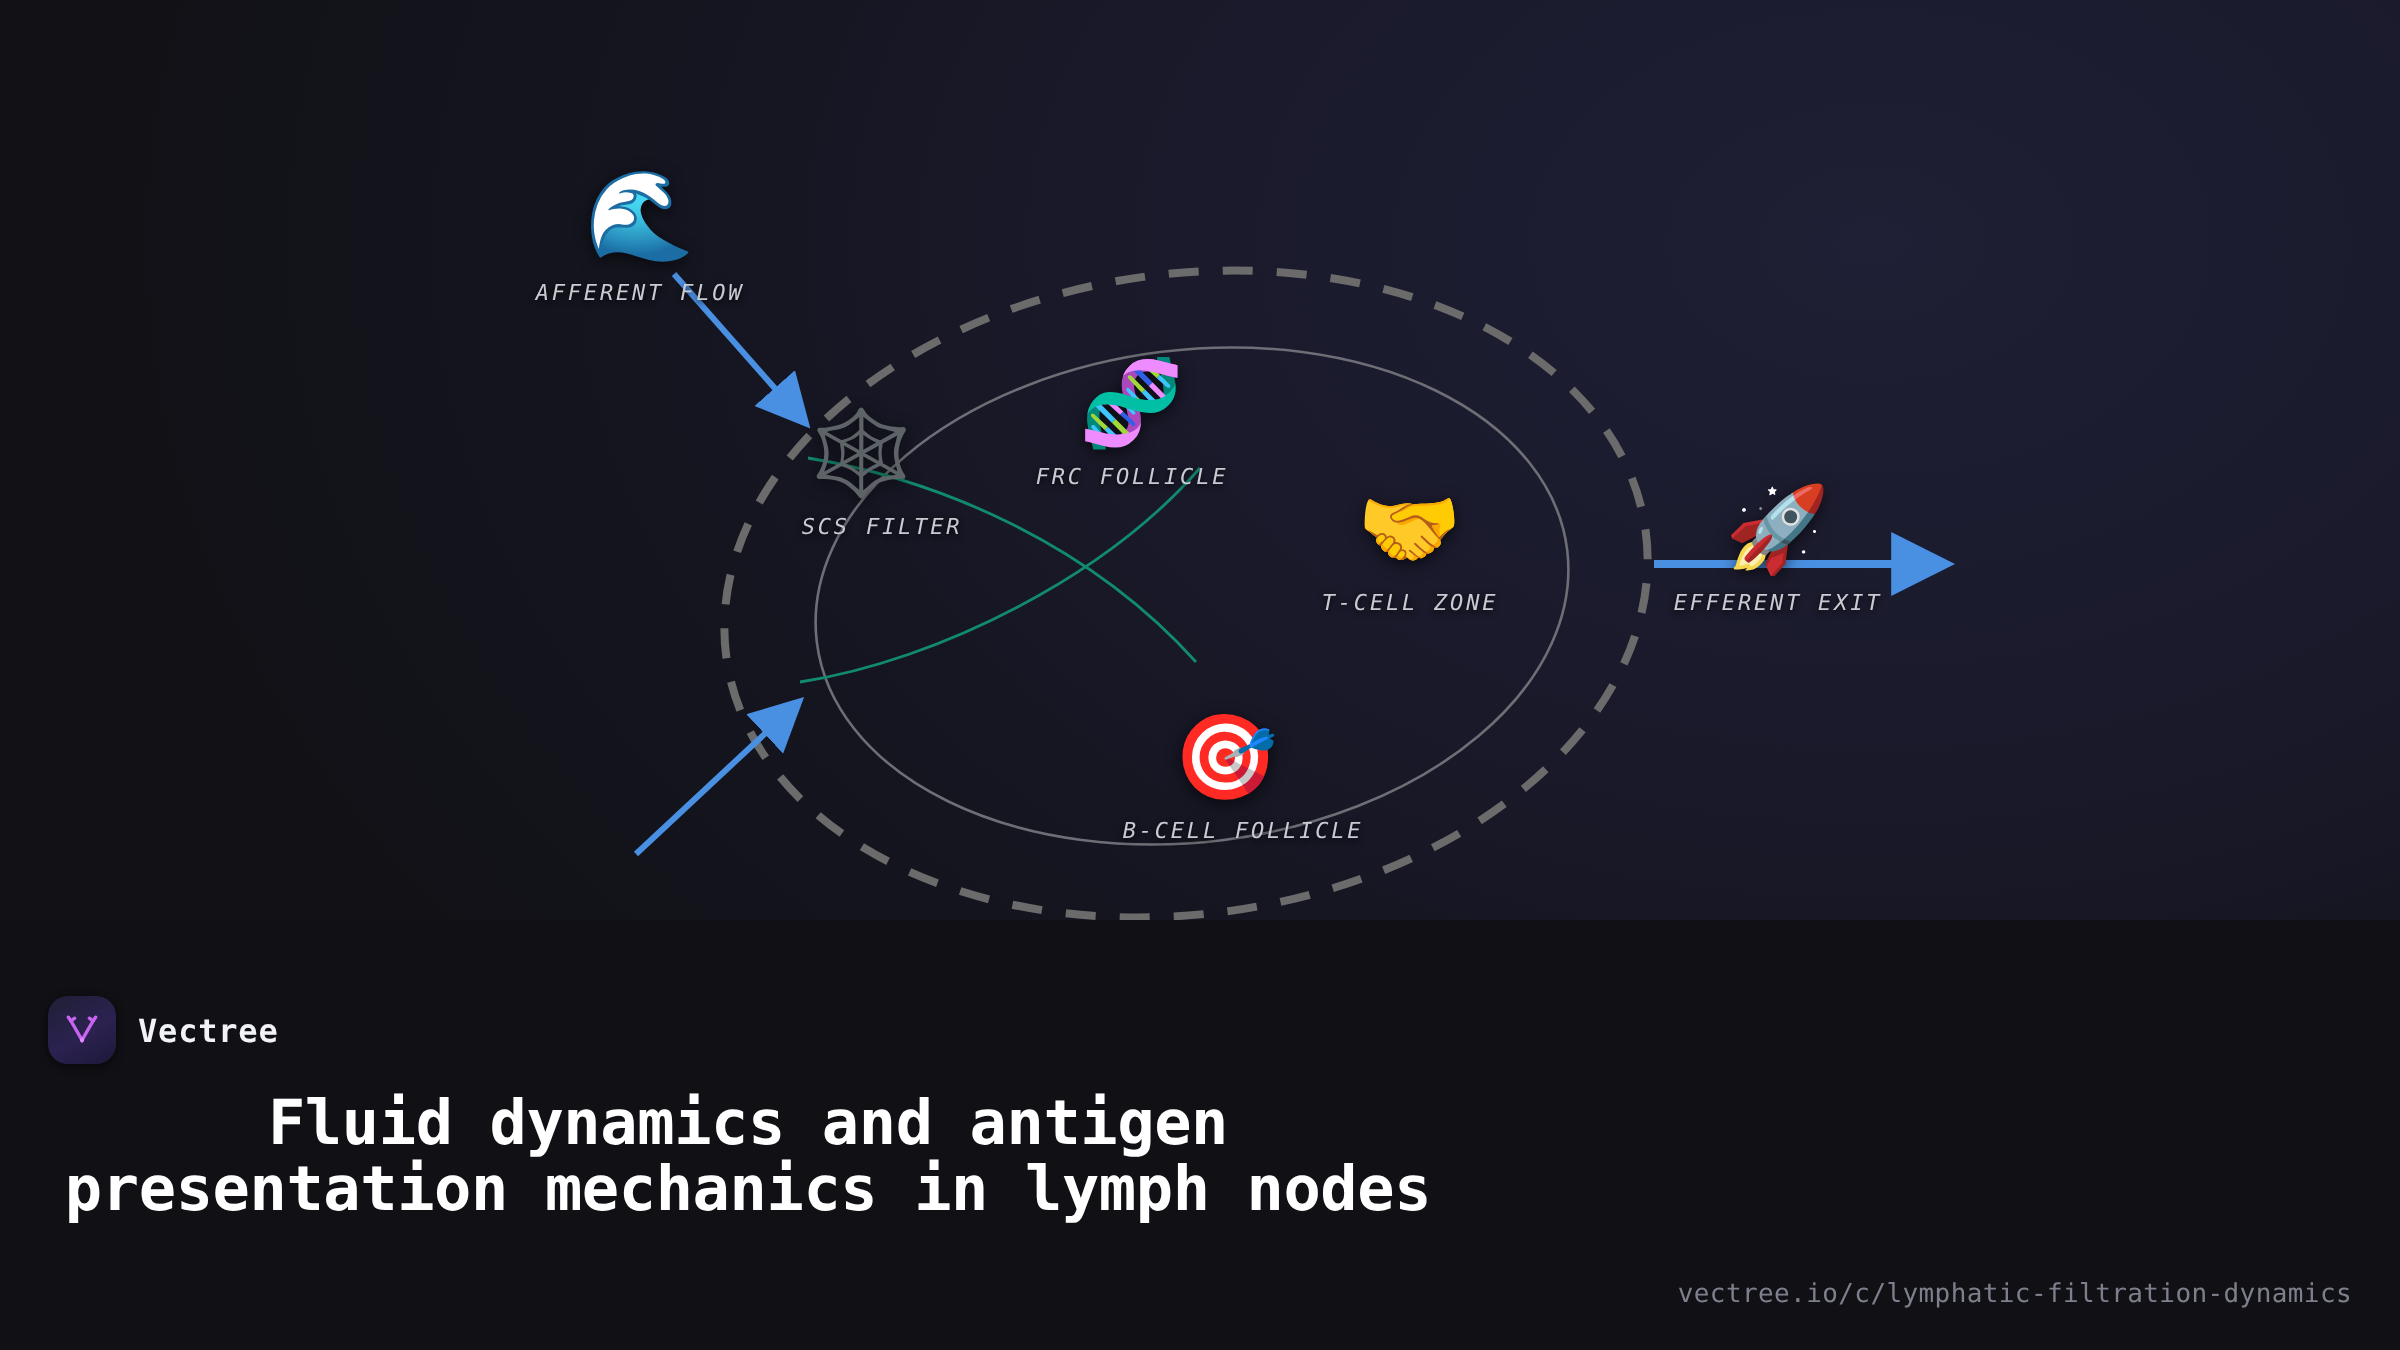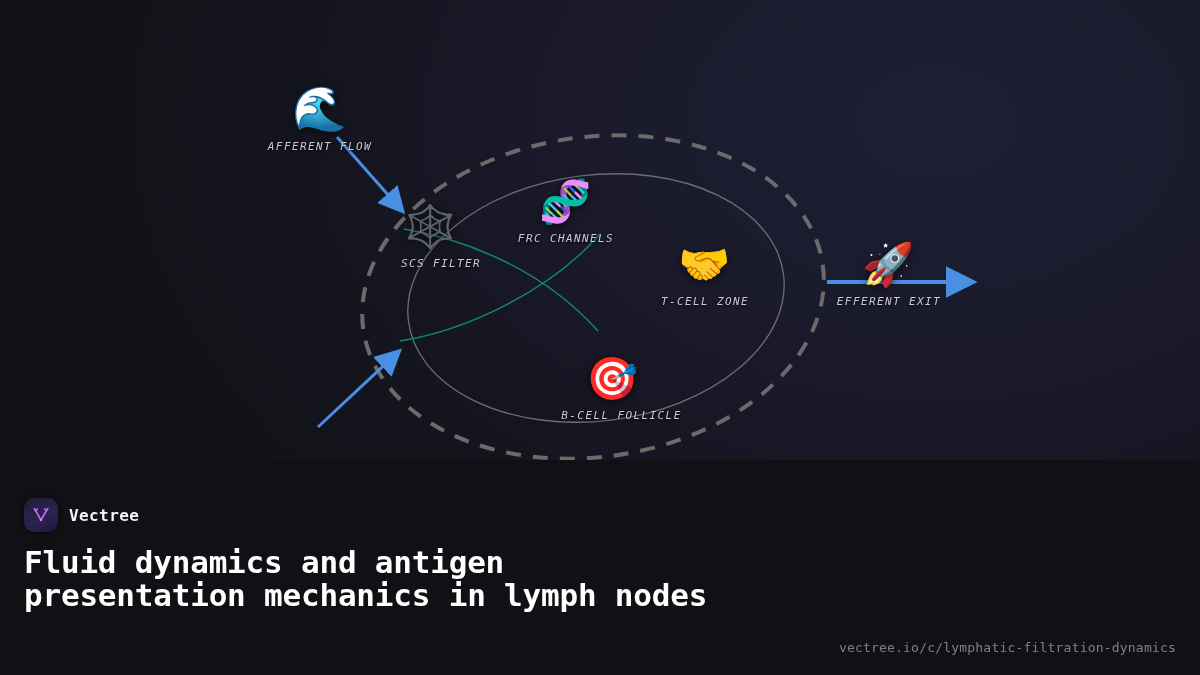--- a/index.html
+++ b/index.html
@@ -114,21 +114,21 @@
       <span class="node-label" style="color: rgb(201, 203, 211);">AFFERENT FLOW</span>
     </div>
 
     <div class="node" id="node1" style="left:431px;top:238px">
       <span class="node-glyph" style="font-size:42px">🕸️</span>
       <span class="node-label" style="color: rgb(201, 203, 211); margin-left: 20px;">SCS FILTER</span>
     </div>
 
     <div class="node" id="node2" style="left:566px;top:213px">
       <span class="node-glyph" style="font-size:42px">🧬</span>
-      <span class="node-label" style="color: rgb(201, 203, 211);">FRC CHANNELS</span>
+      <span class="node-label" style="color: rgb(201, 203, 211);">FRC FOLLICLE</span>
     </div>
 
     <div class="node" id="node3" style="left:705px;top:276px">
       <span class="node-glyph" style="font-size:42px">🤝</span>
       <span class="node-label" style="color: rgb(201, 203, 211);">T-CELL ZONE</span>
     </div>
 
     <div class="node" id="node4" style="left:613px;top:390px">
       <span class="node-glyph" style="font-size:42px">🎯</span>
       <span class="node-label" style="color: rgb(201, 203, 211); padding-left: 17px;">B-CELL FOLLICLE</span>
@@ -151,18 +151,18 @@
             <path d="M5.5 6.5 L7.3 5.1"></path>
             <path d="M16.5 6.5 L17.8 4.6"></path>
             <path d="M16.5 6.5 L14.7 5.1"></path>
           </g>
           <circle cx="11" cy="16" r="1.1" fill="#e089ff"></circle>
         </svg>
       </span>
       <span id="brand-name">Vectree</span>
     </div>
 
-    <h1 id="headline" style="color: rgb(255, 255, 255);">Fluid dynamics and antigen presentation mechanics in lymph nodes</h1>
+    <h1 id="headline" style="color: rgb(255, 255, 255); text-align: center;">Fluid dynamics and antigen presentation mechanics in lymph nodes</h1>
 
     <div id="source-url" style="color: rgb(125, 128, 140);">vectree.io/c/lymphatic-filtration-dynamics</div>
   </div>
 
 </div>
 
 </body></html>

